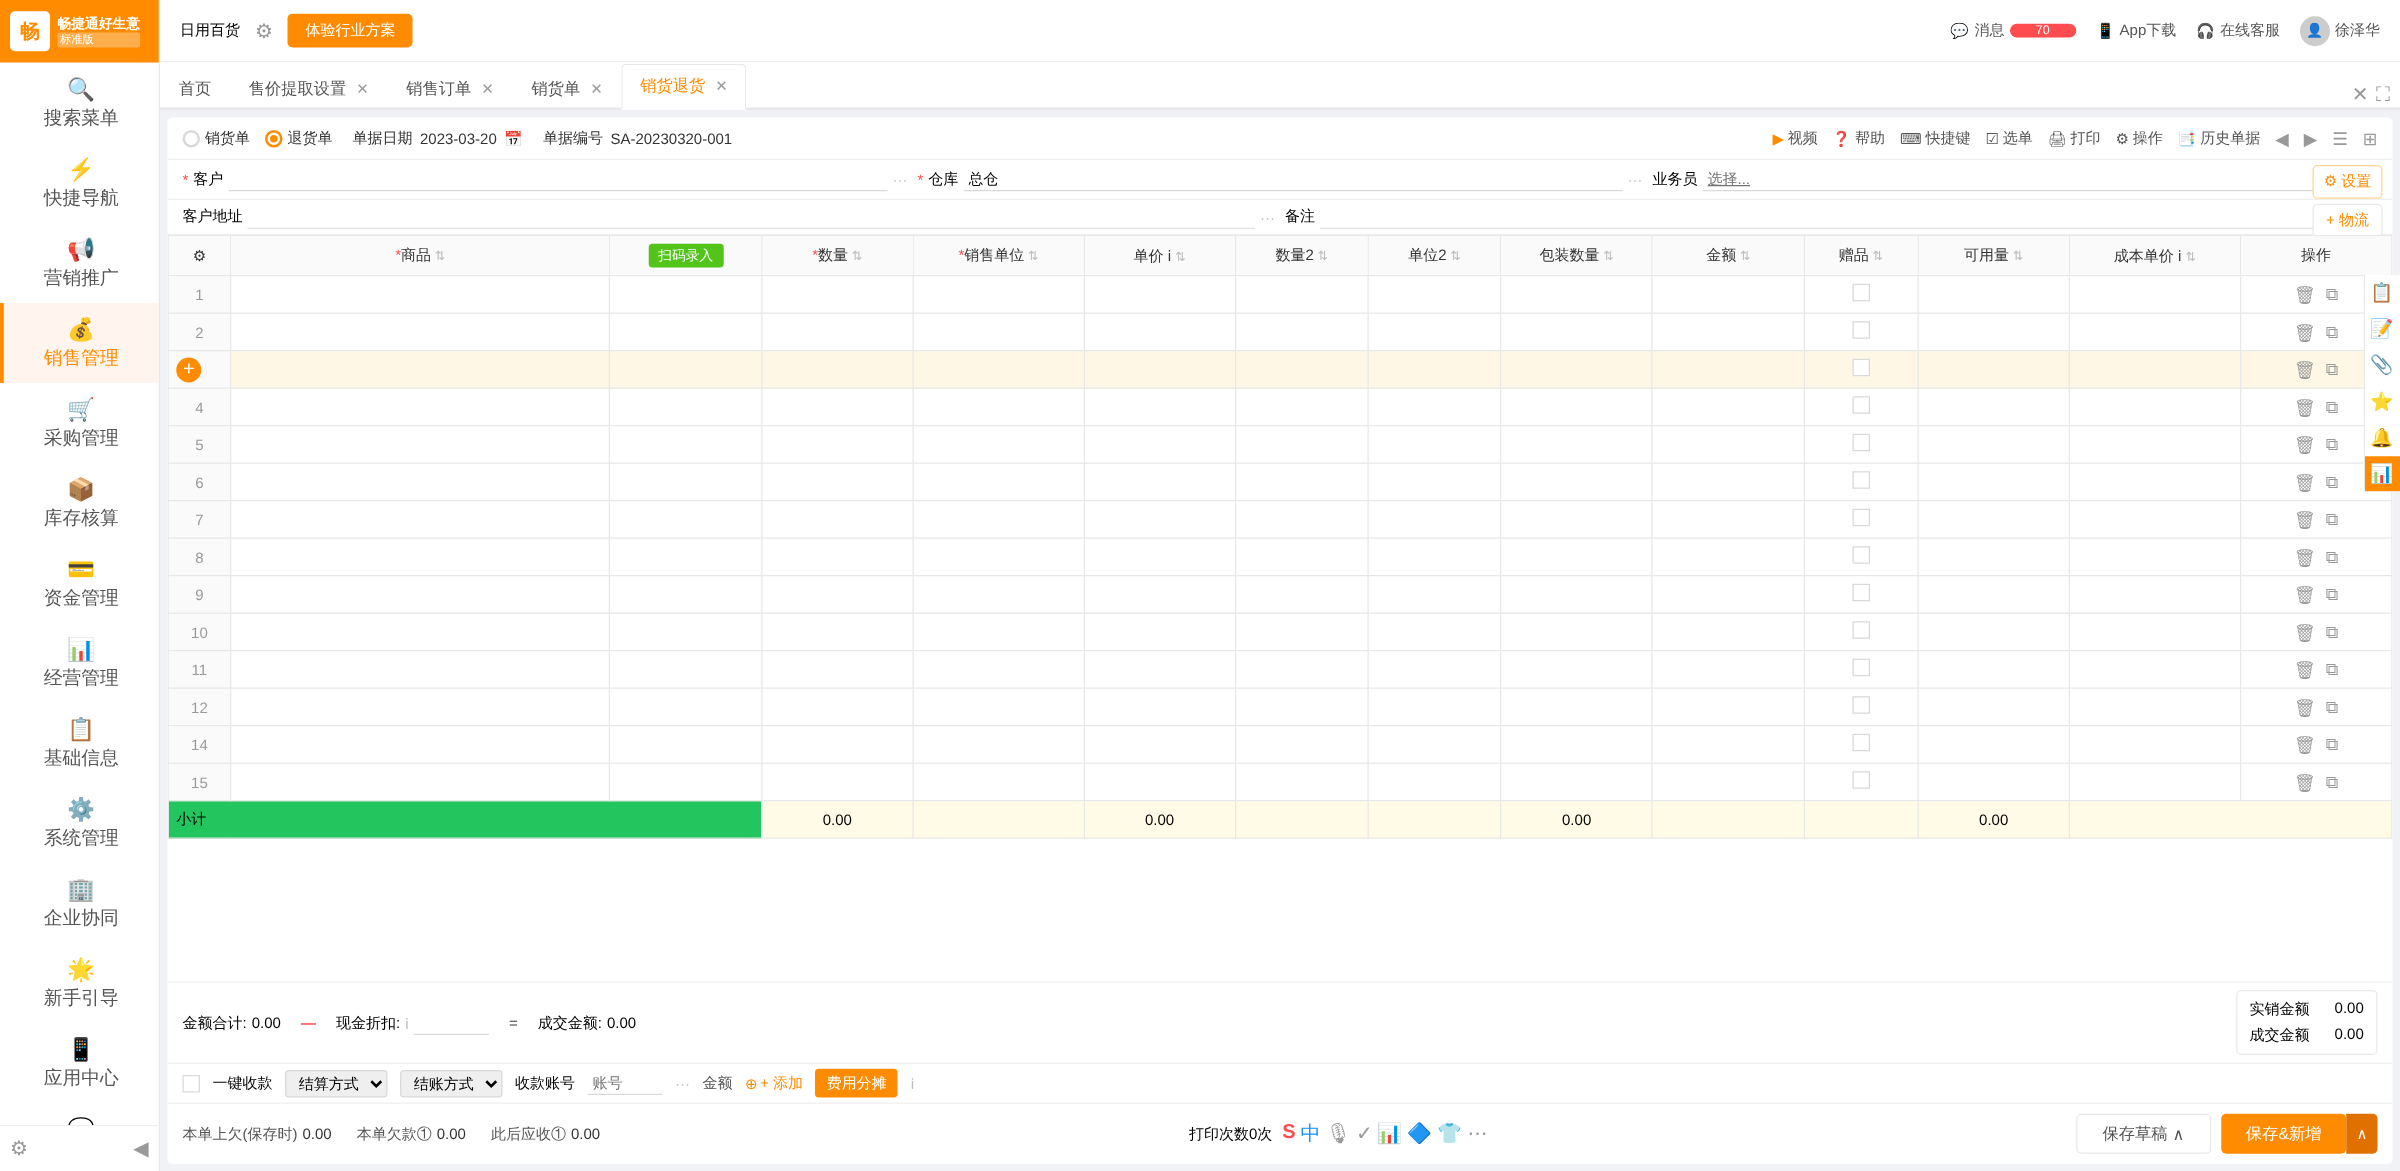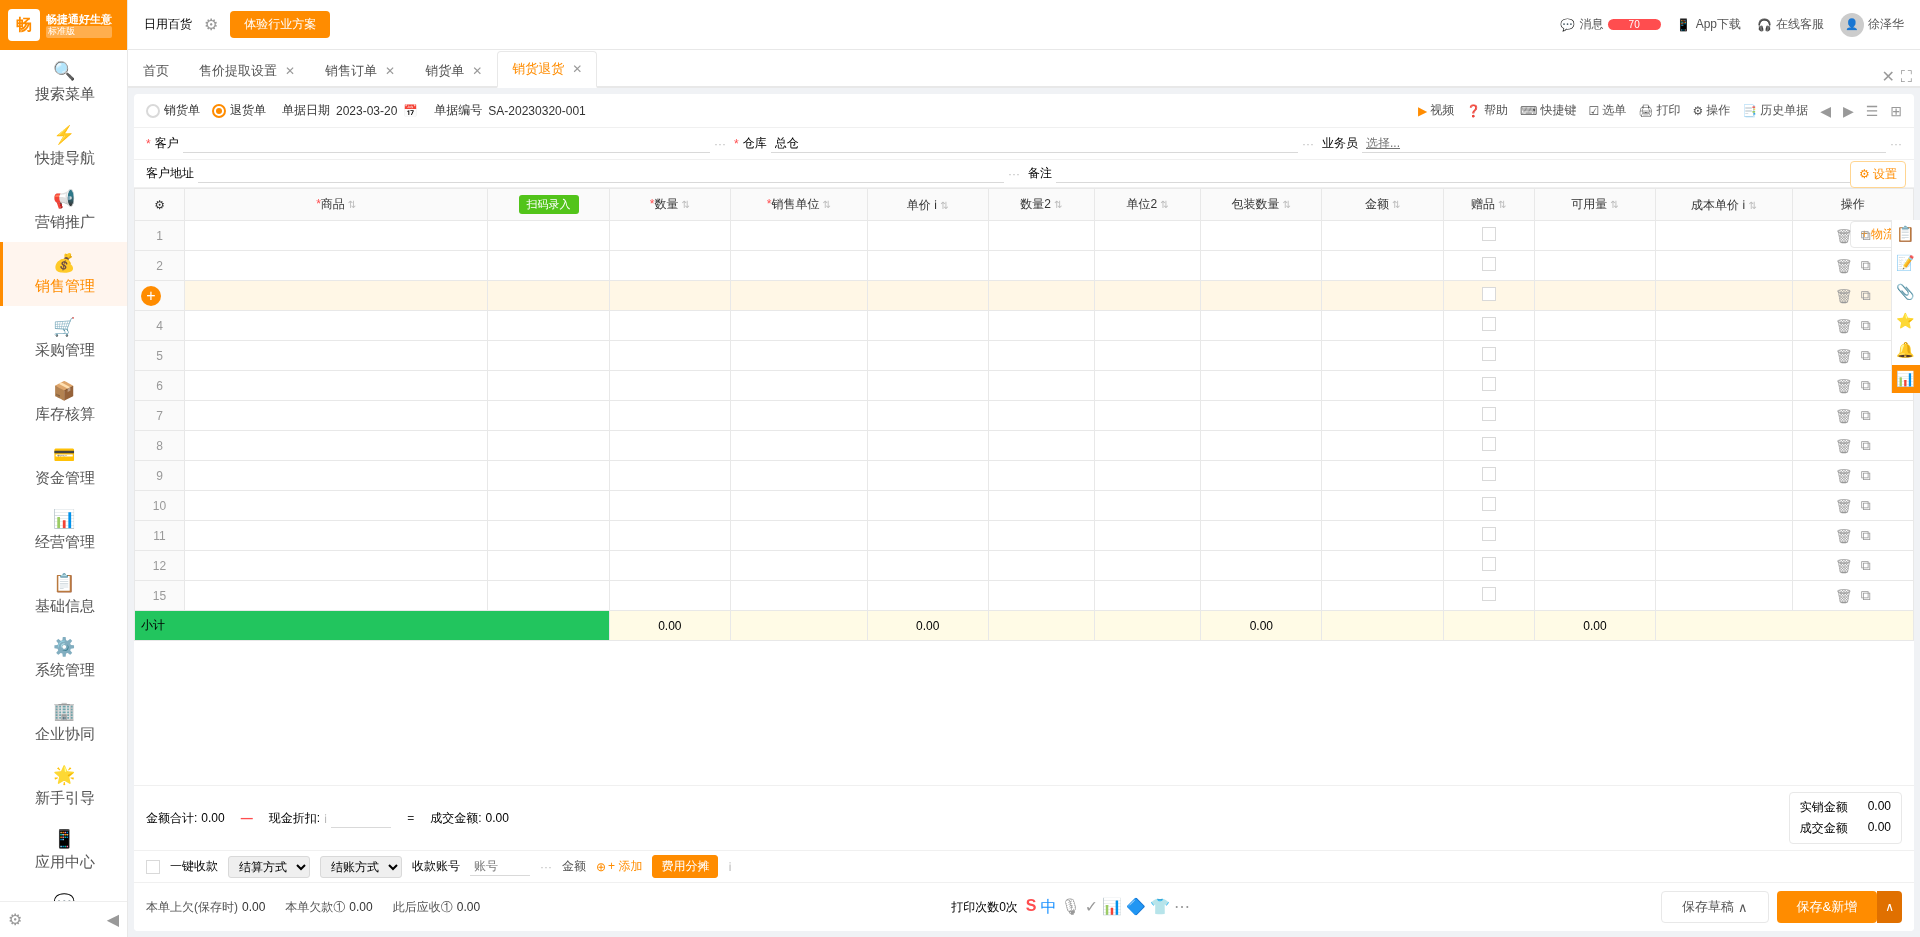--- a/index.html
+++ b/index.html
@@ -52,21 +52,21 @@
     .radio-group { display: flex; gap: 12px; align-items: center; }
     .radio-item { display: flex; align-items: center; gap: 4px; font-size: 12px; color: #333; cursor: pointer; }
     .radio-circle { width: 14px; height: 14px; border: 2px solid #d9d9d9; border-radius: 50%; }
     .radio-circle.checked { border-color: #ff8c00; position: relative; }
     .radio-circle.checked::after { content: ''; width: 6px; height: 6px; background: #ff8c00; border-radius: 50%; position: absolute; top: 50%; left: 50%; transform: translate(-50%,-50%); }
     .form-field { display: flex; align-items: center; gap: 6px; font-size: 12px; color: #333; }
     .form-field-value { color: #333; font-weight: 500; }
     .form-header-right { display: flex; align-items: center; gap: 12px; }
     .header-action { display: flex; align-items: center; gap: 3px; font-size: 12px; color: #555; cursor: pointer; }
     .header-action .icon { color: #ff8c00; }
-    .side-btn { background: #fff; border: 1px solid #e8e8e8; border-radius: 4px; padding: 4px 8px; font-size: 12px; color: #555; cursor: pointer; white-space: nowrap; margin-top: 29px; }
+    .side-btn { background: #fff; border: 1px solid #e8e8e8; border-radius: 4px; padding: 4px 8px; font-size: 12px; color: #555; cursor: pointer; white-space: nowrap; }
     .side-btn.orange { color: #ff8c00; border-color: #ffd591; }
 
     
     .table-wrap { flex: 1; overflow: auto; position: relative; }
     .data-table { width: 100%; border-collapse: collapse; font-size: 12px; }
     .data-table th { background: #fafafa; border: 1px solid #e8e8e8; padding: 6px 8px; text-align: center; font-weight: normal; color: #333; white-space: nowrap; position: sticky; top: 0; z-index: 2; }
     .data-table td { border: 1px solid #e8e8e8; padding: 4px 6px; height: 30px; }
     .data-table .row-num { text-align: center; color: #999; background: #fafafa; width: 30px; }
     .data-table tr.highlight { background: #fff7e6; }
     .checkbox-cell { text-align: center; }
@@ -628,20 +628,41 @@
                 <td></td>
                 <td></td>
                 <td>
                   <div class="table-actions">
                     <button class="tbl-icon-btn">🗑</button>
                     <button class="tbl-icon-btn">⧉</button>
                   </div>
                 </td>
               </tr>
               <tr>
+                <td class="row-num">14</td>
+                <td><input type="text" style="border: none; outline: none; width: 100%; font-size: 12px; background: transparent;"></td>
+                <td></td>
+                <td></td>
+                <td></td>
+                <td></td>
+                <td></td>
+                <td></td>
+                <td></td>
+                <td></td>
+                <td class="checkbox-cell"><span class="checkbox-sq"></span></td>
+                <td></td>
+                <td></td>
+                <td>
+                  <div class="table-actions">
+                    <button class="tbl-icon-btn">🗑</button>
+                    <button class="tbl-icon-btn">⧉</button>
+                  </div>
+                </td>
+              </tr>
+              <tr>
                 <td class="row-num">15</td>
                 <td><input type="text" style="border: none; outline: none; width: 100%; font-size: 12px; background: transparent;"></td>
                 <td></td>
                 <td></td>
                 <td></td>
                 <td></td>
                 <td></td>
                 <td></td>
                 <td></td>
                 <td></td>

